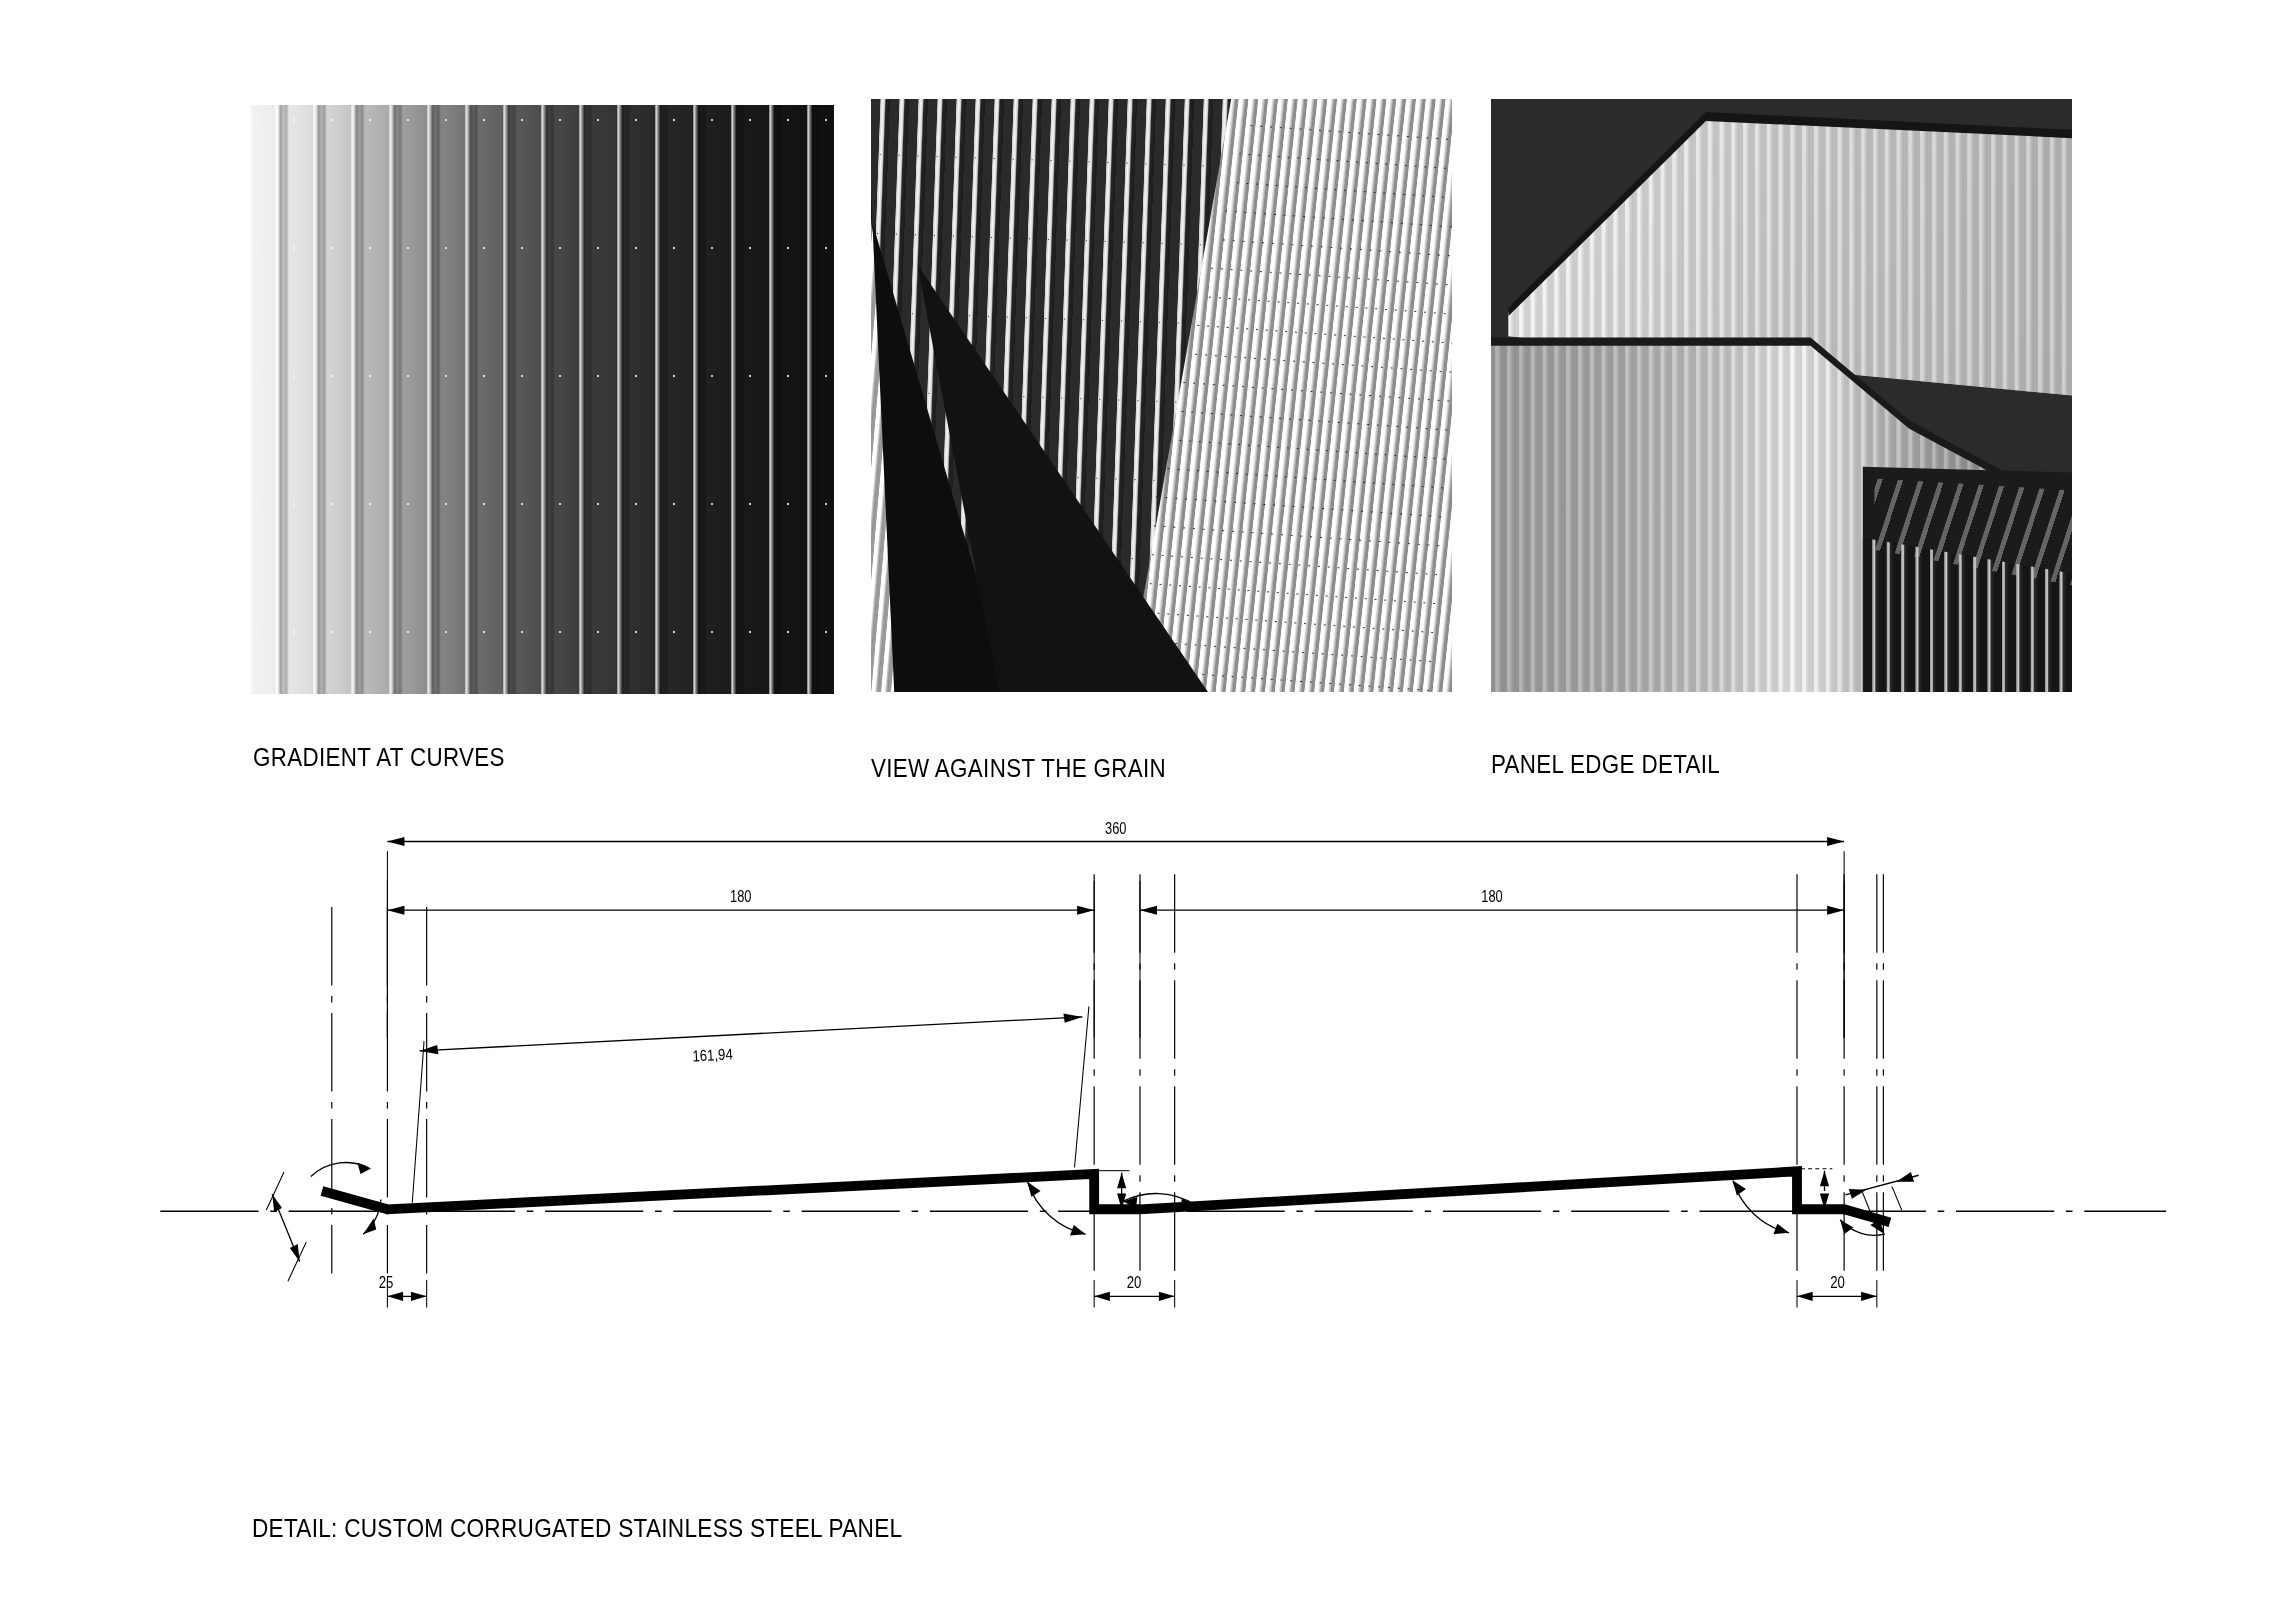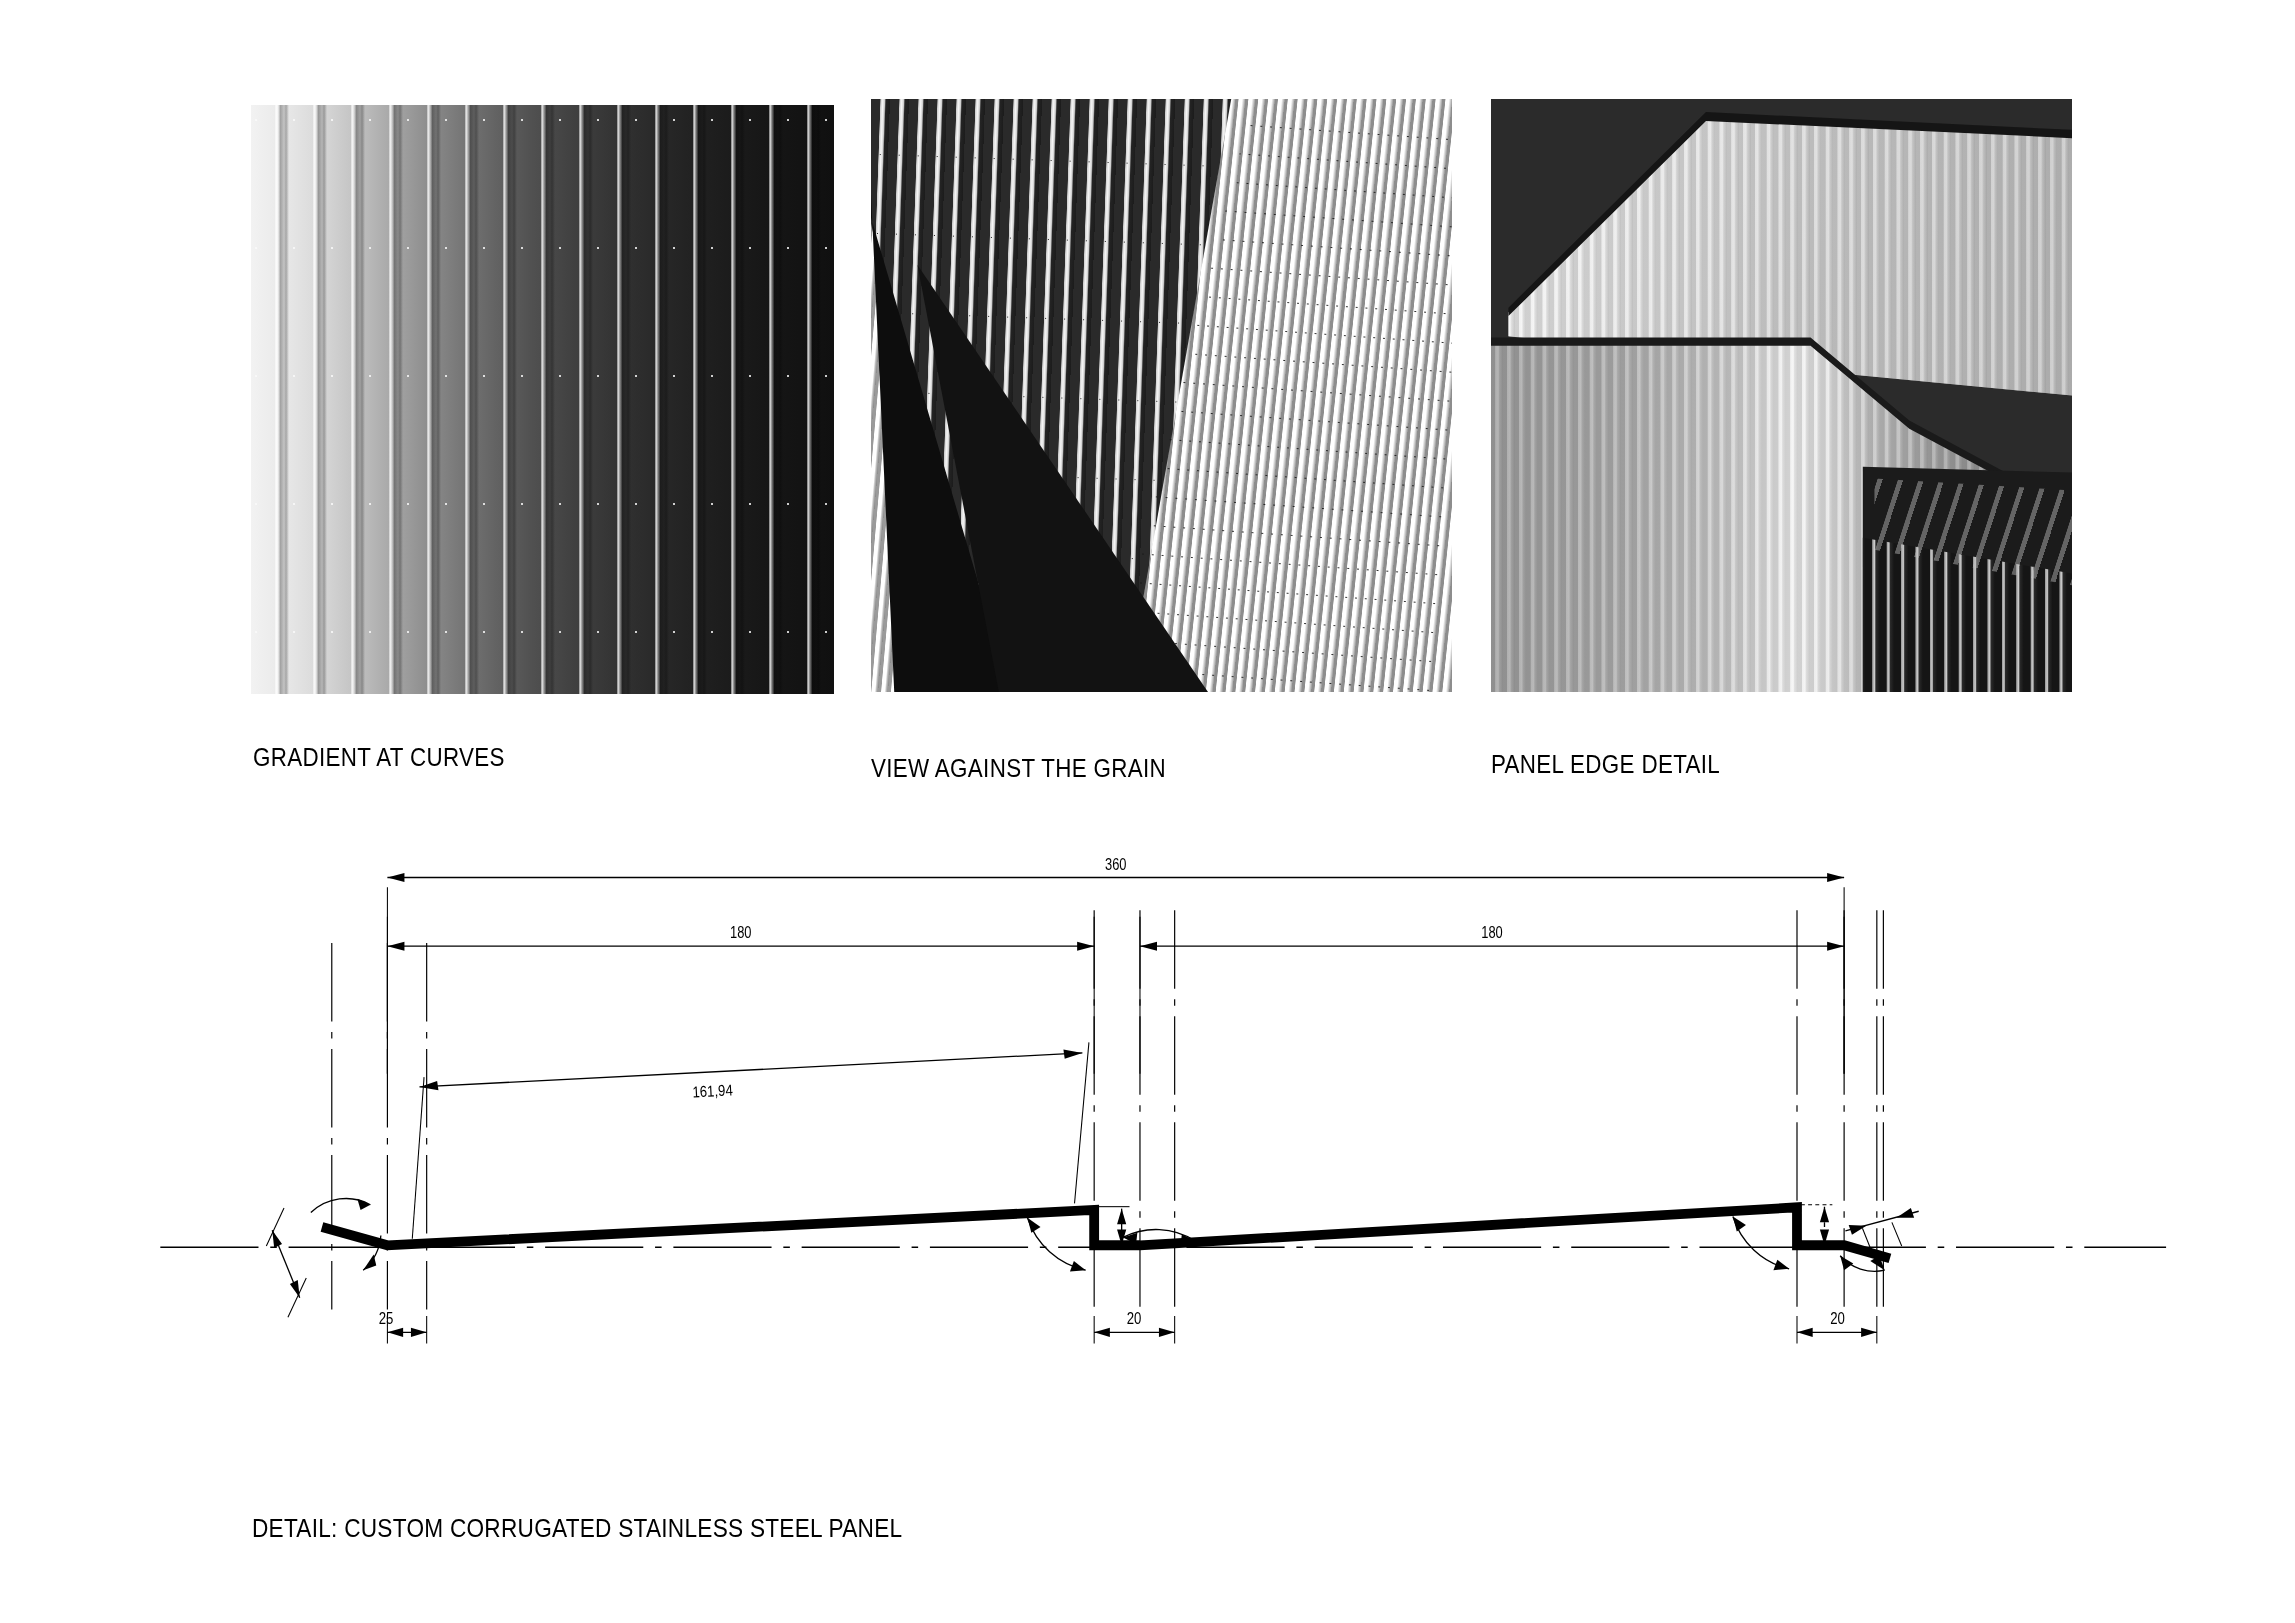--- a/index.html
+++ b/index.html
@@ -111,21 +111,21 @@
       #9e9e9e 7.2px,#cdcdcd 9.2px,
       #2a2a2a 10.5px,#141414 14.4px);
     clip-path:polygon(64% 74%,100% 80%,100% 100%,64% 100%);}
   #ph3 .louvrebar{position:absolute;inset:0;
     background:repeating-linear-gradient(108deg,
       rgba(0,0,0,0) 0px,rgba(0,0,0,0) 14.4px,
       rgba(190,190,190,.45) 15px,rgba(190,190,190,.45) 19.6px);
     clip-path:polygon(66% 64%,100% 66%,100% 82%,66% 76%);}
 
   
-  #techdraw{position:absolute;left:0;top:812px;width:1849px;height:576px;}
+  #techdraw{position:absolute;left:0;top:776px;width:1849px;height:576px;}
   svg text{font-family:"Liberation Sans",sans-serif;fill:#000;}
   .dimtxt{font-size:24px;}
   .dimtxt-s{font-size:22px;}
 
   .bottom-caption{position:absolute;left:252px;top:1426px;font-size:26px;
                   line-height:41px;letter-spacing:0.3px;white-space:pre;
                   transform:scaleX(.87);transform-origin:left top;}
 </style>
 </head>
 <body>

